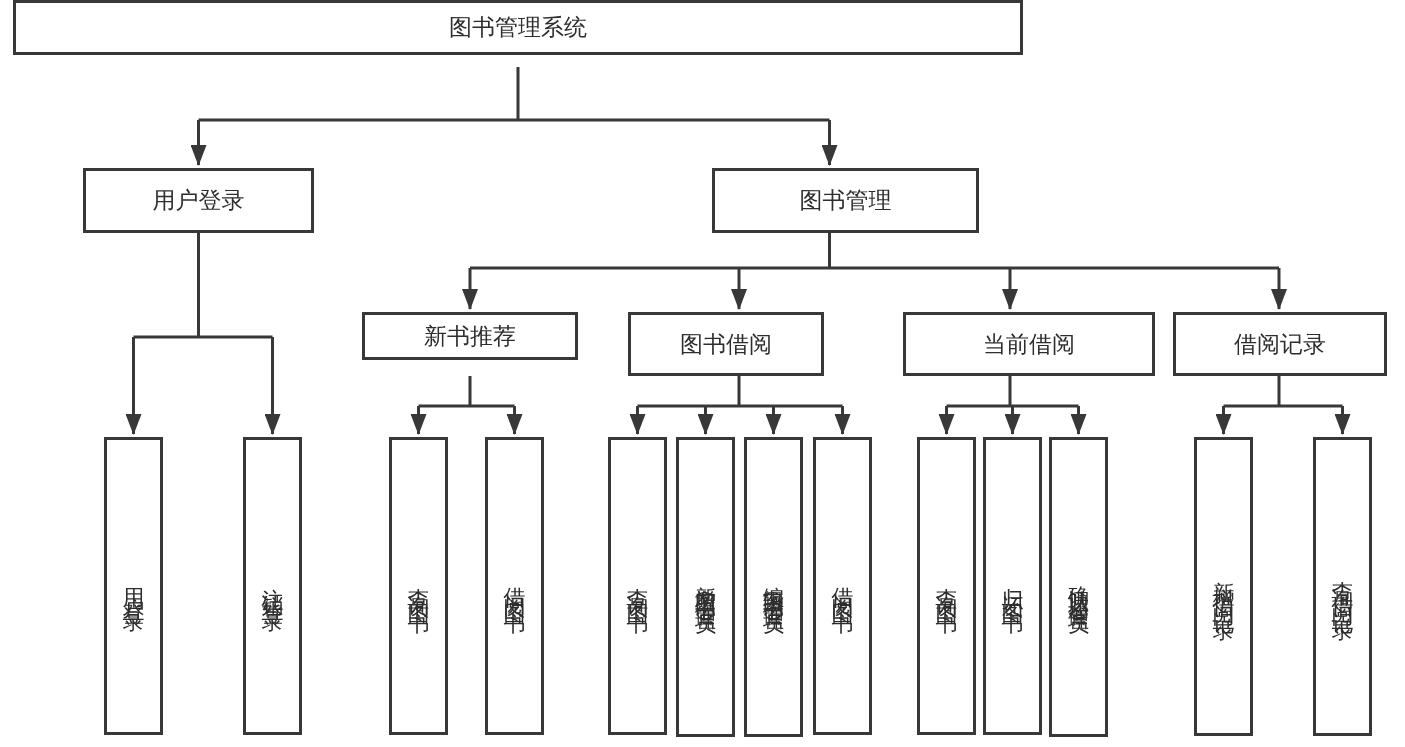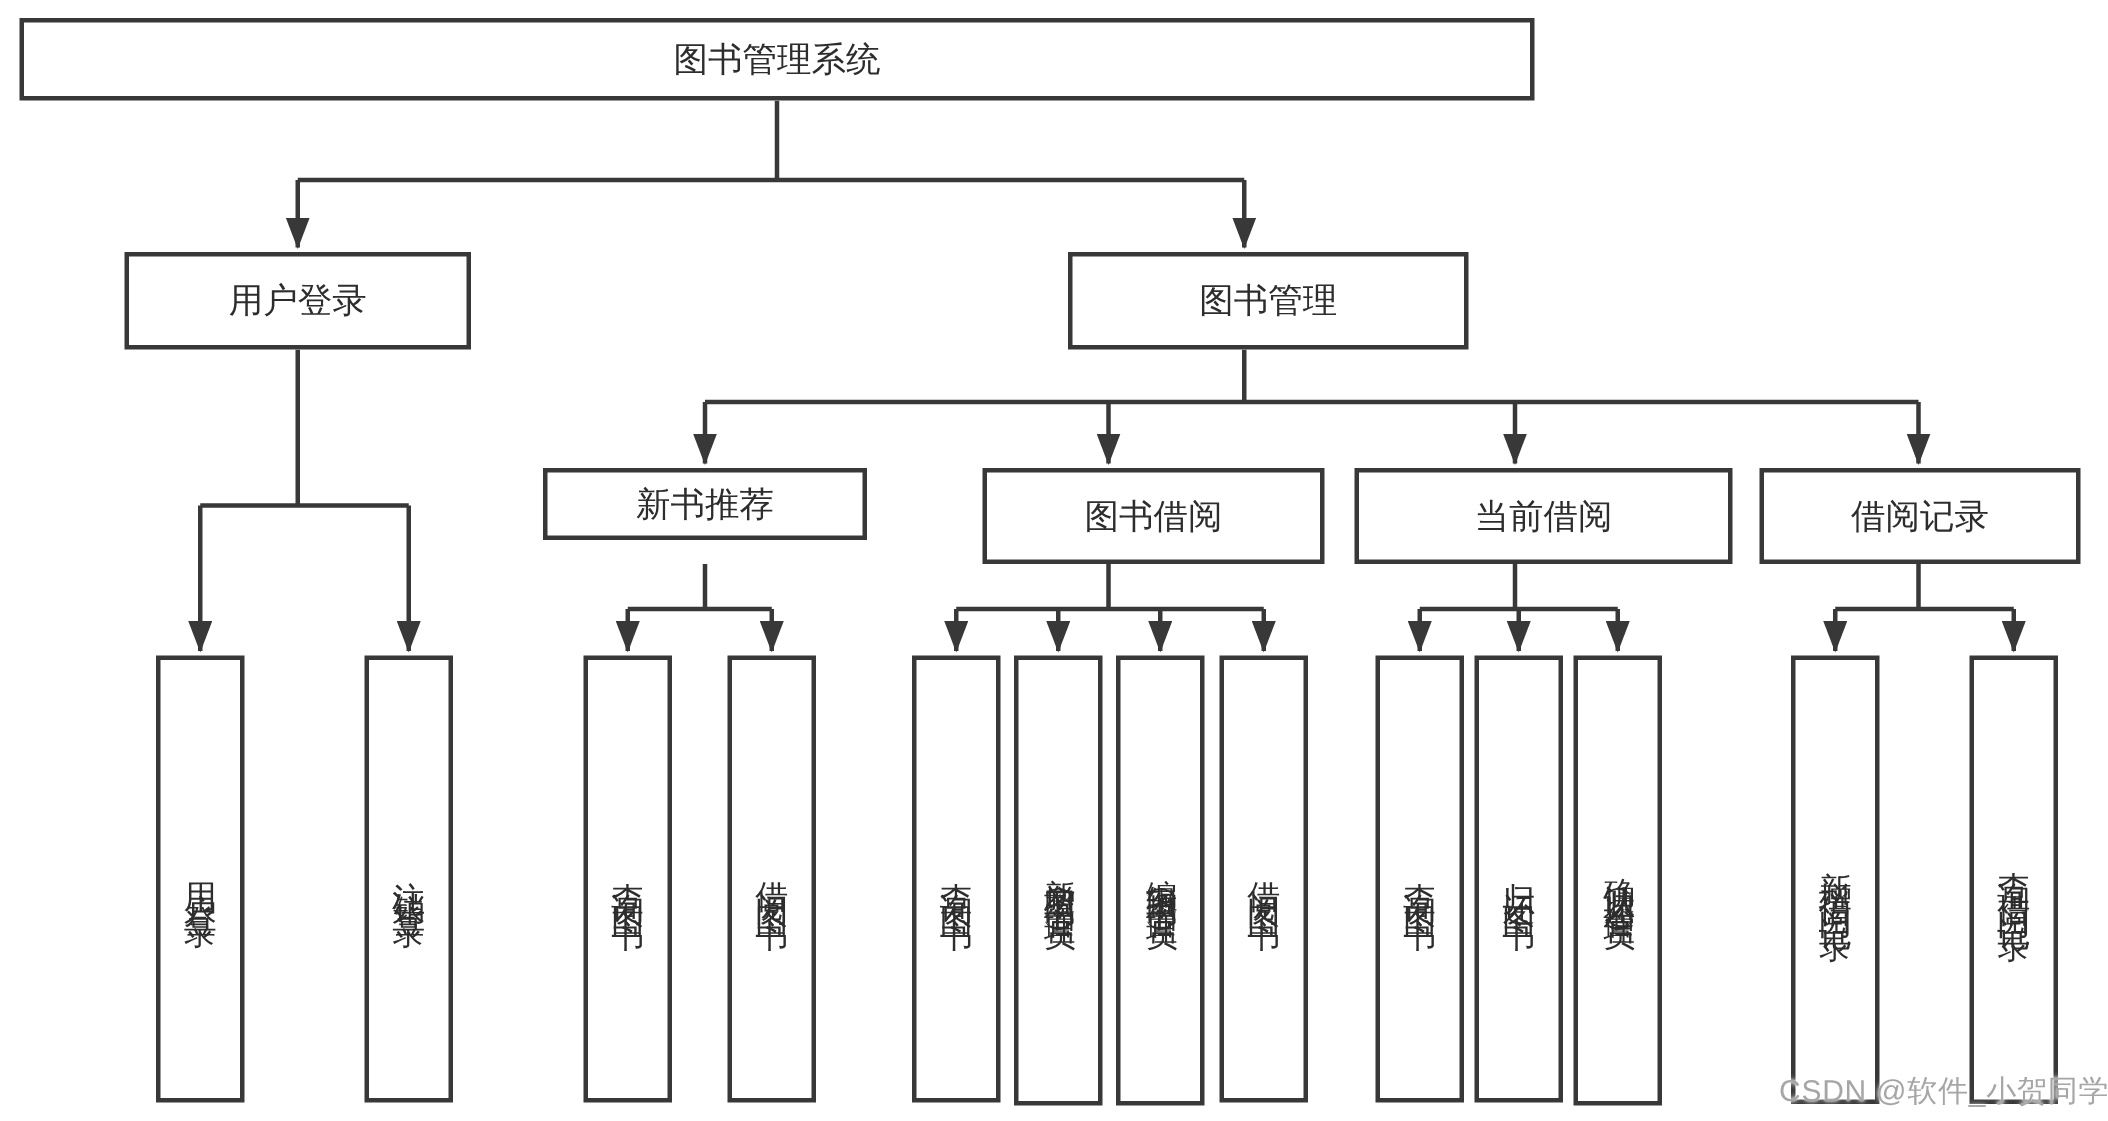--- a/index.html
+++ b/index.html
@@ -67,27 +67,27 @@
       <path d="M946.5,406 V434" marker-end="url(#arrow)"></path>
       <path d="M1012.5,406 V434" marker-end="url(#arrow)"></path>
       <path d="M1078.5,406 V434" marker-end="url(#arrow)"></path>
 
       <path d="M1279,376 V406 M1223.5,406 H1342.5"></path>
       <path d="M1223.5,406 V434" marker-end="url(#arrow)"></path>
       <path d="M1342.5,406 V434" marker-end="url(#arrow)"></path>
     </g>
   </svg>
 
-  <div class="node" style="left:13px;top:12px;width:1010px;height:55px">图书管理系统</div>
+  <div class="node" style="left:13px;top:0;width:1010px;height:55px">图书管理系统</div>
 
   <div class="node" style="left:83px;top:168px;width:231px;height:65px">用户登录</div>
   <div class="node" style="left:712px;top:168px;width:267px;height:65px">图书管理</div>
 
   <div class="node" style="left:362px;top:312px;width:216px;height:48px">新书推荐</div>
-  <div class="node" style="left:655px;top:312px;width:228px;height:64px">图书借阅</div>
+  <div class="node" style="left:628px;top:312px;width:196px;height:64px">图书借阅</div>
   <div class="node" style="left:903px;top:312px;width:252px;height:64px">当前借阅</div>
   <div class="node" style="left:1173px;top:312px;width:214px;height:64px">借阅记录</div>
 
   <div class="node v" style="left:104px;top:437px;width:59px;height:298px">用户登录</div>
   <div class="node v" style="left:243px;top:437px;width:59px;height:298px">注销登录</div>
 
   <div class="node v" style="left:389px;top:437px;width:59px;height:298px">查询图书</div>
   <div class="node v" style="left:485px;top:437px;width:59px;height:298px">借阅图书</div>
 
   <div class="node v" style="left:608px;top:437px;width:59px;height:298px">查询图书</div>
@@ -95,15 +95,14 @@
   <div class="node v tight" style="left:744px;top:437px;width:59px;height:300px">编辑图书（管理员）</div>
   <div class="node v" style="left:813px;top:437px;width:59px;height:298px">借阅图书</div>
 
   <div class="node v" style="left:917px;top:437px;width:59px;height:298px">查询图书</div>
   <div class="node v" style="left:983px;top:437px;width:59px;height:298px">归还图书</div>
   <div class="node v tight" style="left:1049px;top:437px;width:59px;height:300px">确认归还（管理员）</div>
 
   <div class="node v" style="left:1194px;top:437px;width:59px;height:299px">新增借阅记录</div>
   <div class="node v" style="left:1313px;top:437px;width:59px;height:299px">查询借阅记录</div>
 
-  <div id="watermark">CSDN @软件_小贺同学</div>
 
 </div>
 
 </body></html>

